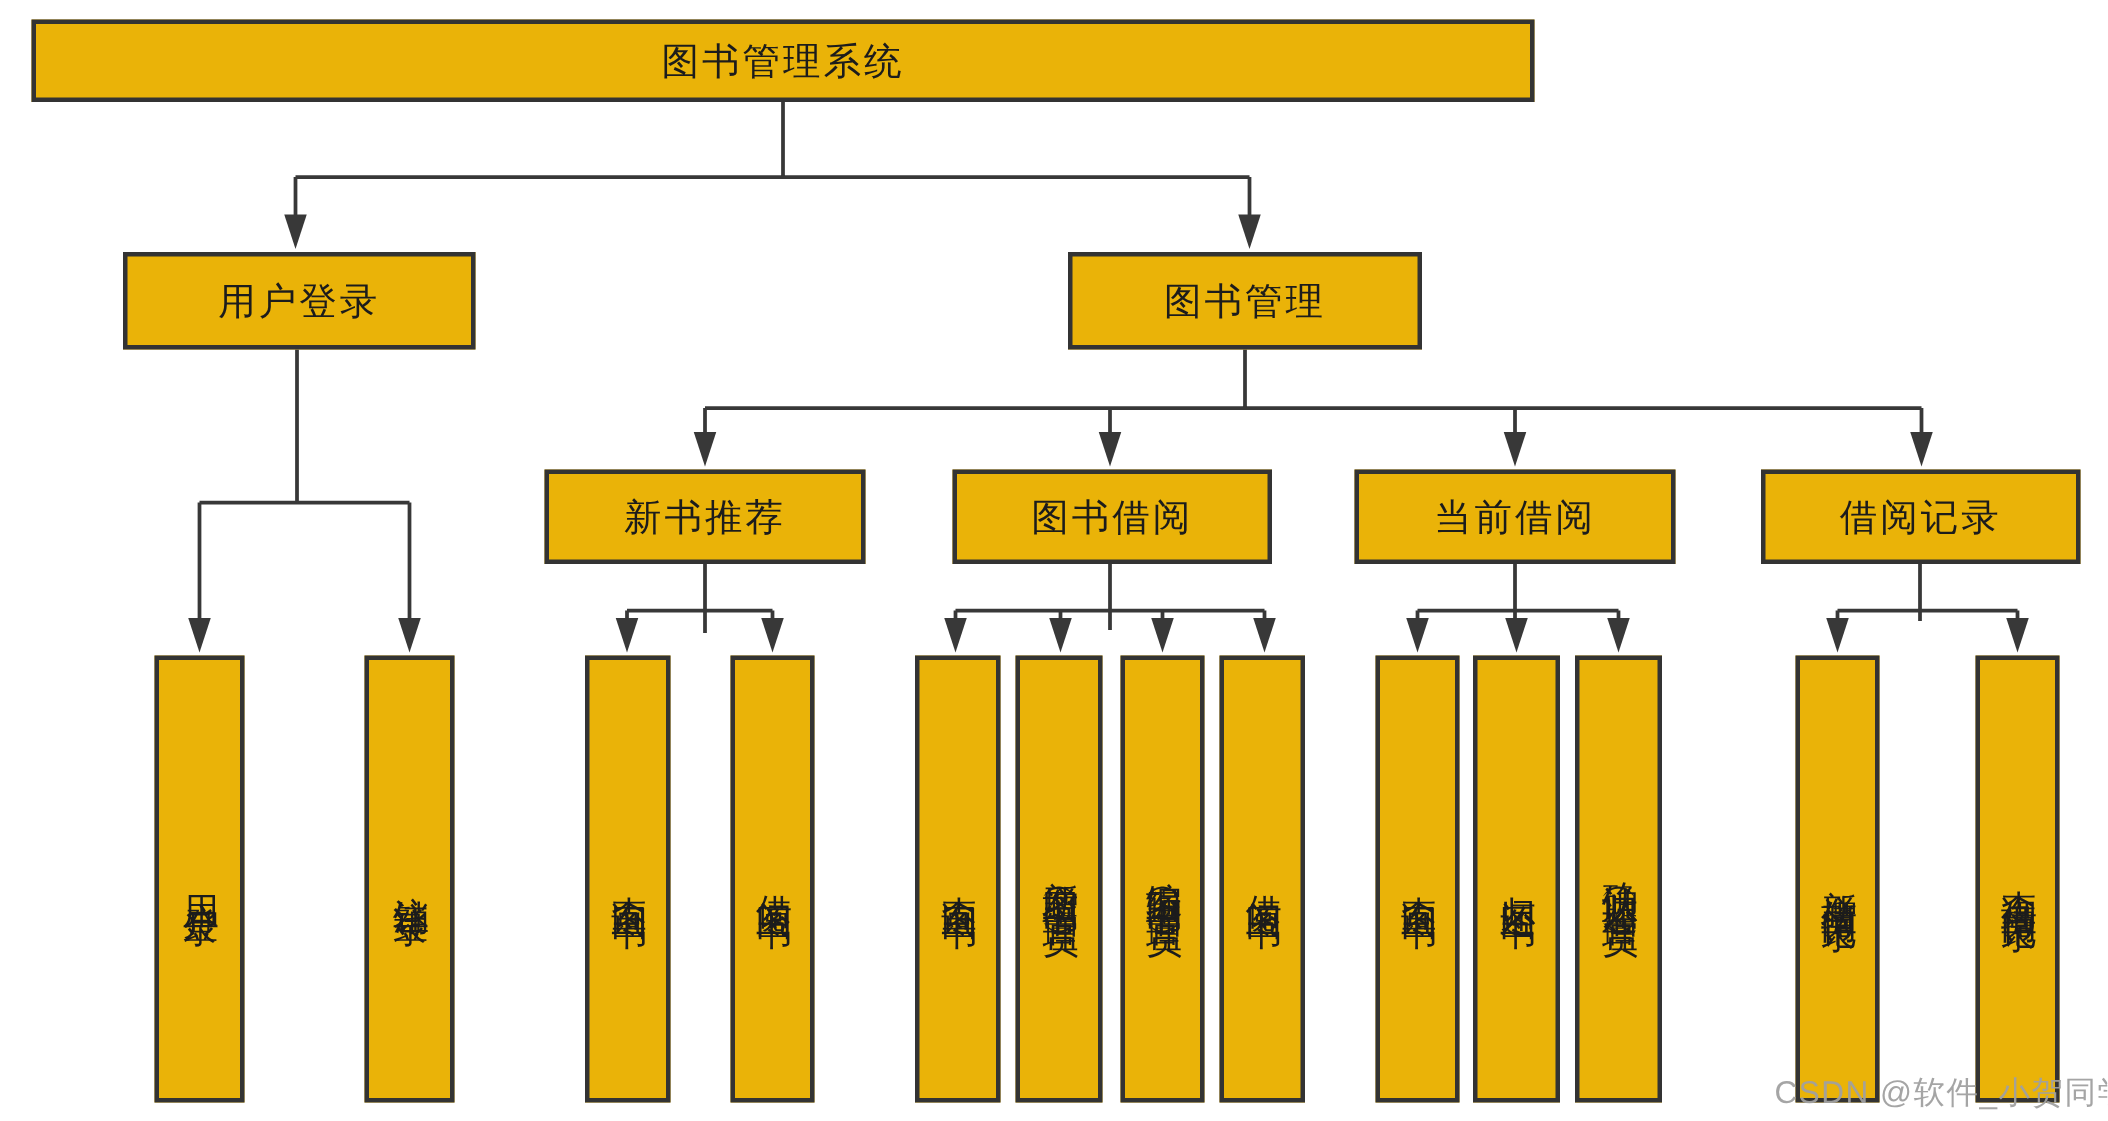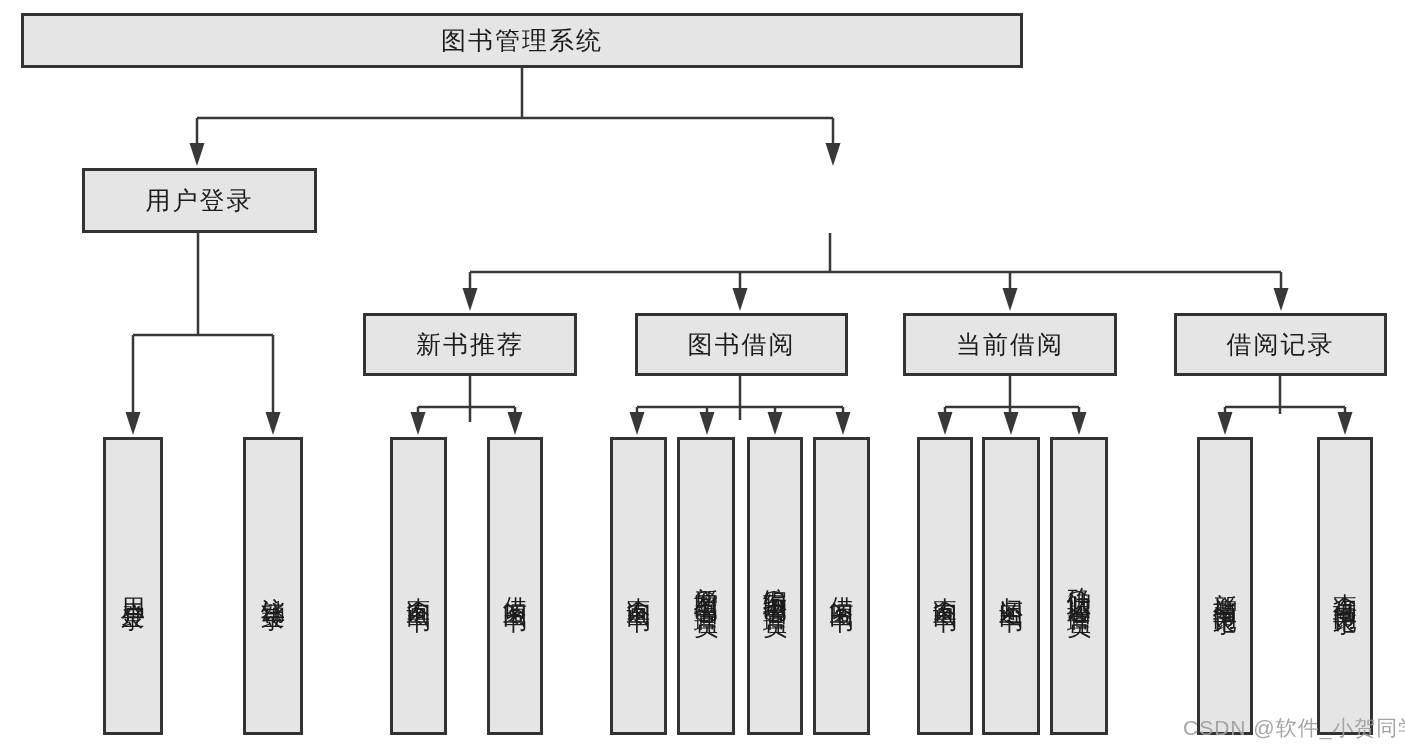--- a/index.html
+++ b/index.html
@@ -8,21 +8,21 @@
     width:1405px;height:747px;
     background:#ffffff;
     font-family:"Liberation Sans","DejaVu Sans",sans-serif;
     overflow:hidden;
   }
   #wires{position:absolute;left:0;top:0;width:1405px;height:747px;}
   .node{
     position:absolute;
     box-sizing:border-box;
     border:3px solid #333333;
-    background:#e5e5e5;
+    background:#eab308;
     display:flex;
     align-items:center;
     justify-content:center;
     color:#1c1c1c;
   }
   .hnode span{
     font-size:25px;
     letter-spacing:2px;
     white-space:nowrap;
   }
@@ -82,20 +82,23 @@
     </g>
   </svg>
 
   <div class="node hnode" style="left:21px;top:13px;width:1002px;height:55px;">
     <span>图书管理系统</span>
   </div>
 
   <div class="node hnode" style="left:82px;top:168px;width:235px;height:65px;">
     <span>用户登录</span>
   </div>
+  <div class="node hnode" style="left:712px;top:168px;width:236px;height:65px;">
+    <span>图书管理</span>
+  </div>
 
   <div class="node hnode" style="left:363px;top:313px;width:214px;height:63px;">
     <span>新书推荐</span>
   </div>
   <div class="node hnode" style="left:635px;top:313px;width:213px;height:63px;text-align:right;">
     <span>图书借阅</span>
   </div>
   <div class="node hnode" style="left:903px;top:313px;width:214px;height:63px;">
     <span>当前借阅</span>
   </div>

